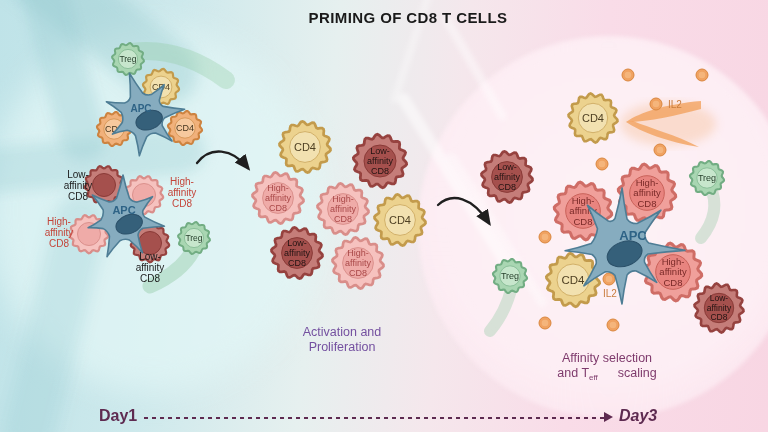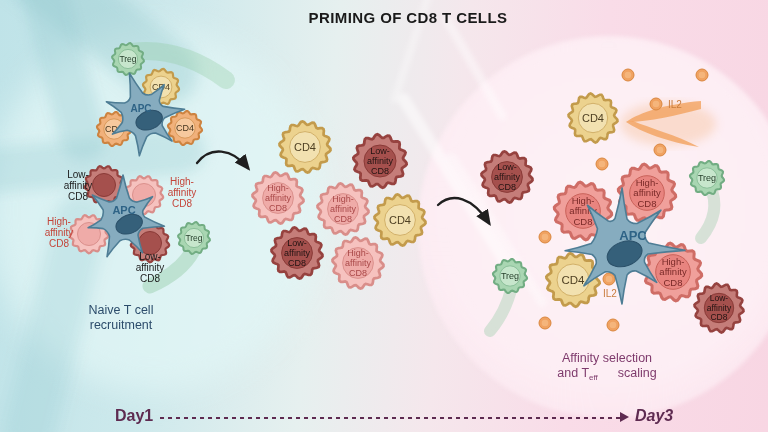--- a/index.html
+++ b/index.html
@@ -30,21 +30,21 @@
   .streak4{left:408px;top:-14px;width:8px;height:120px;transform:rotate(18deg);opacity:.6;}
   svg.art{position:absolute;left:0;top:0;}
   .title{position:absolute;left:0;top:9px;width:768px;text-align:center;
     font-size:15px;font-weight:bold;letter-spacing:.4px;color:#1a1a1a;padding-left:24px;}
   .caption{position:absolute;transform:translateX(-50%);text-align:center;line-height:1.16;font-size:12.5px;}
   .caption1{left:121px;top:303px;color:#2c4c6b;}
   .caption2{left:342px;top:325px;color:#7450a0;}
   .caption3{left:607px;top:351px;color:#7e3a6c;}
   .caption sub{font-size:8px;margin-top:31px;}
   .cap-post{margin-left:20px;}
-  .timeline{position:absolute;left:16px;top:405px;width:700px;height:26px;}
+  .timeline{position:absolute;left:0;top:405px;width:700px;height:26px;}
   .day{position:absolute;font-size:16px;font-weight:600;color:#5e2b51;top:2px;}
   .day-start{left:99px;}
   .day-end{left:619px;font-style:italic;}
   .dash-line{position:absolute;left:144px;top:12px;width:460px;height:2px;
     background:repeating-linear-gradient(90deg,#5e2b51 0 4px,transparent 4px 8px);}
   .arrow-head{position:absolute;left:604px;top:7px;width:0;height:0;
     border-left:9px solid #5e2b51;border-top:5px solid transparent;border-bottom:5px solid transparent;}
 </style>
 </head>
 <body>
@@ -290,23 +290,23 @@
         <text x="150" y="260" text-anchor="middle" font-size="10" fill="#1c1c1c" font-family="Liberation Sans, sans-serif">Low-</text>
         <text x="150" y="271.2" text-anchor="middle" font-size="10" fill="#1c1c1c" font-family="Liberation Sans, sans-serif">affinity</text>
         <text x="150" y="282.4" text-anchor="middle" font-size="10" fill="#1c1c1c" font-family="Liberation Sans, sans-serif">CD8</text>
       </g>
       <path d="M 197,163 C 210,146 232,148 248,168" fill="none" stroke="#1f1f1f" stroke-width="2.3" stroke-linecap="round" marker-end="url(#ah)"></path>
       <path d="M 438,205 C 452,192 472,197 489,223" fill="none" stroke="#1f1f1f" stroke-width="2.3" stroke-linecap="round" marker-end="url(#ah)"></path>
     </svg>
 
   <div class="title">PRIMING OF CD8 T CELLS</div>
 
-  <div class="caption caption1">
-    <span>Naive T cell</span><br>
-    <span>recruitment</span>
+  <div class="caption caption2">
+    <span>Activation and</span><br>
+    <span>Proliferation</span>
   </div>
   <div class="caption caption3">
     <span>Affinity selection</span><br>
     <span>and T</span><sub>eff</sub><span class="cap-post">scaling</span>
   </div>
 
   <div class="timeline">
     <span class="day day-start">Day1</span>
     <div class="dash-line"></div>
     <div class="arrow-head"></div>

